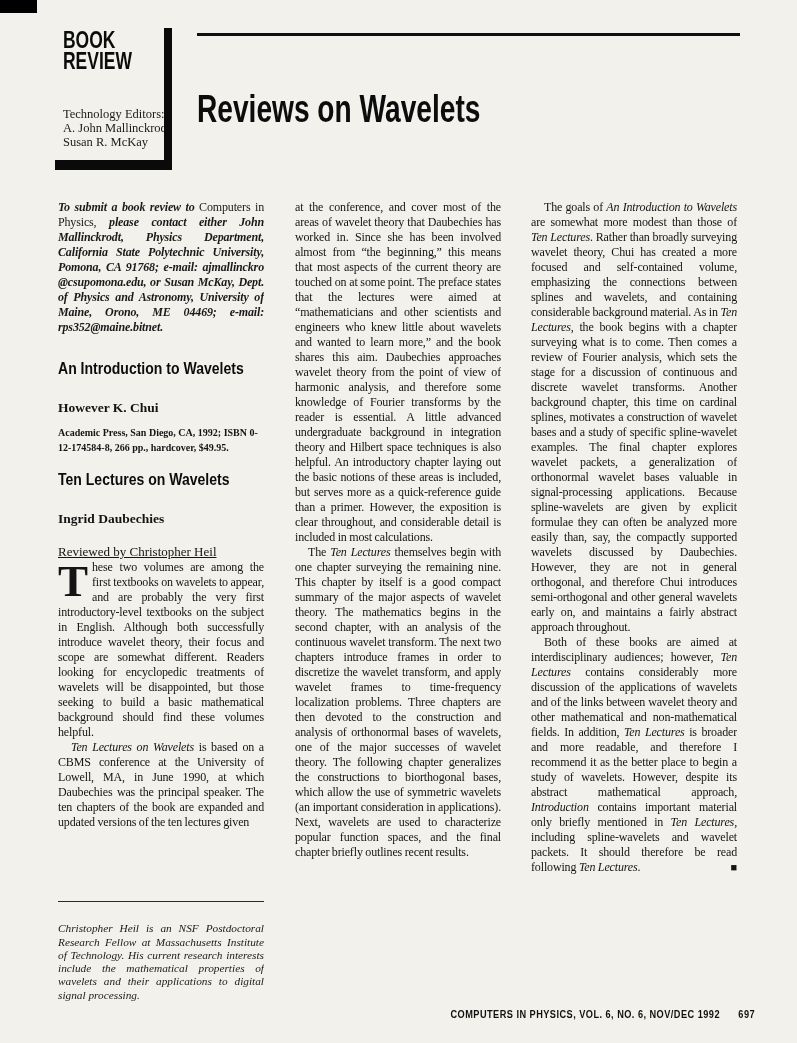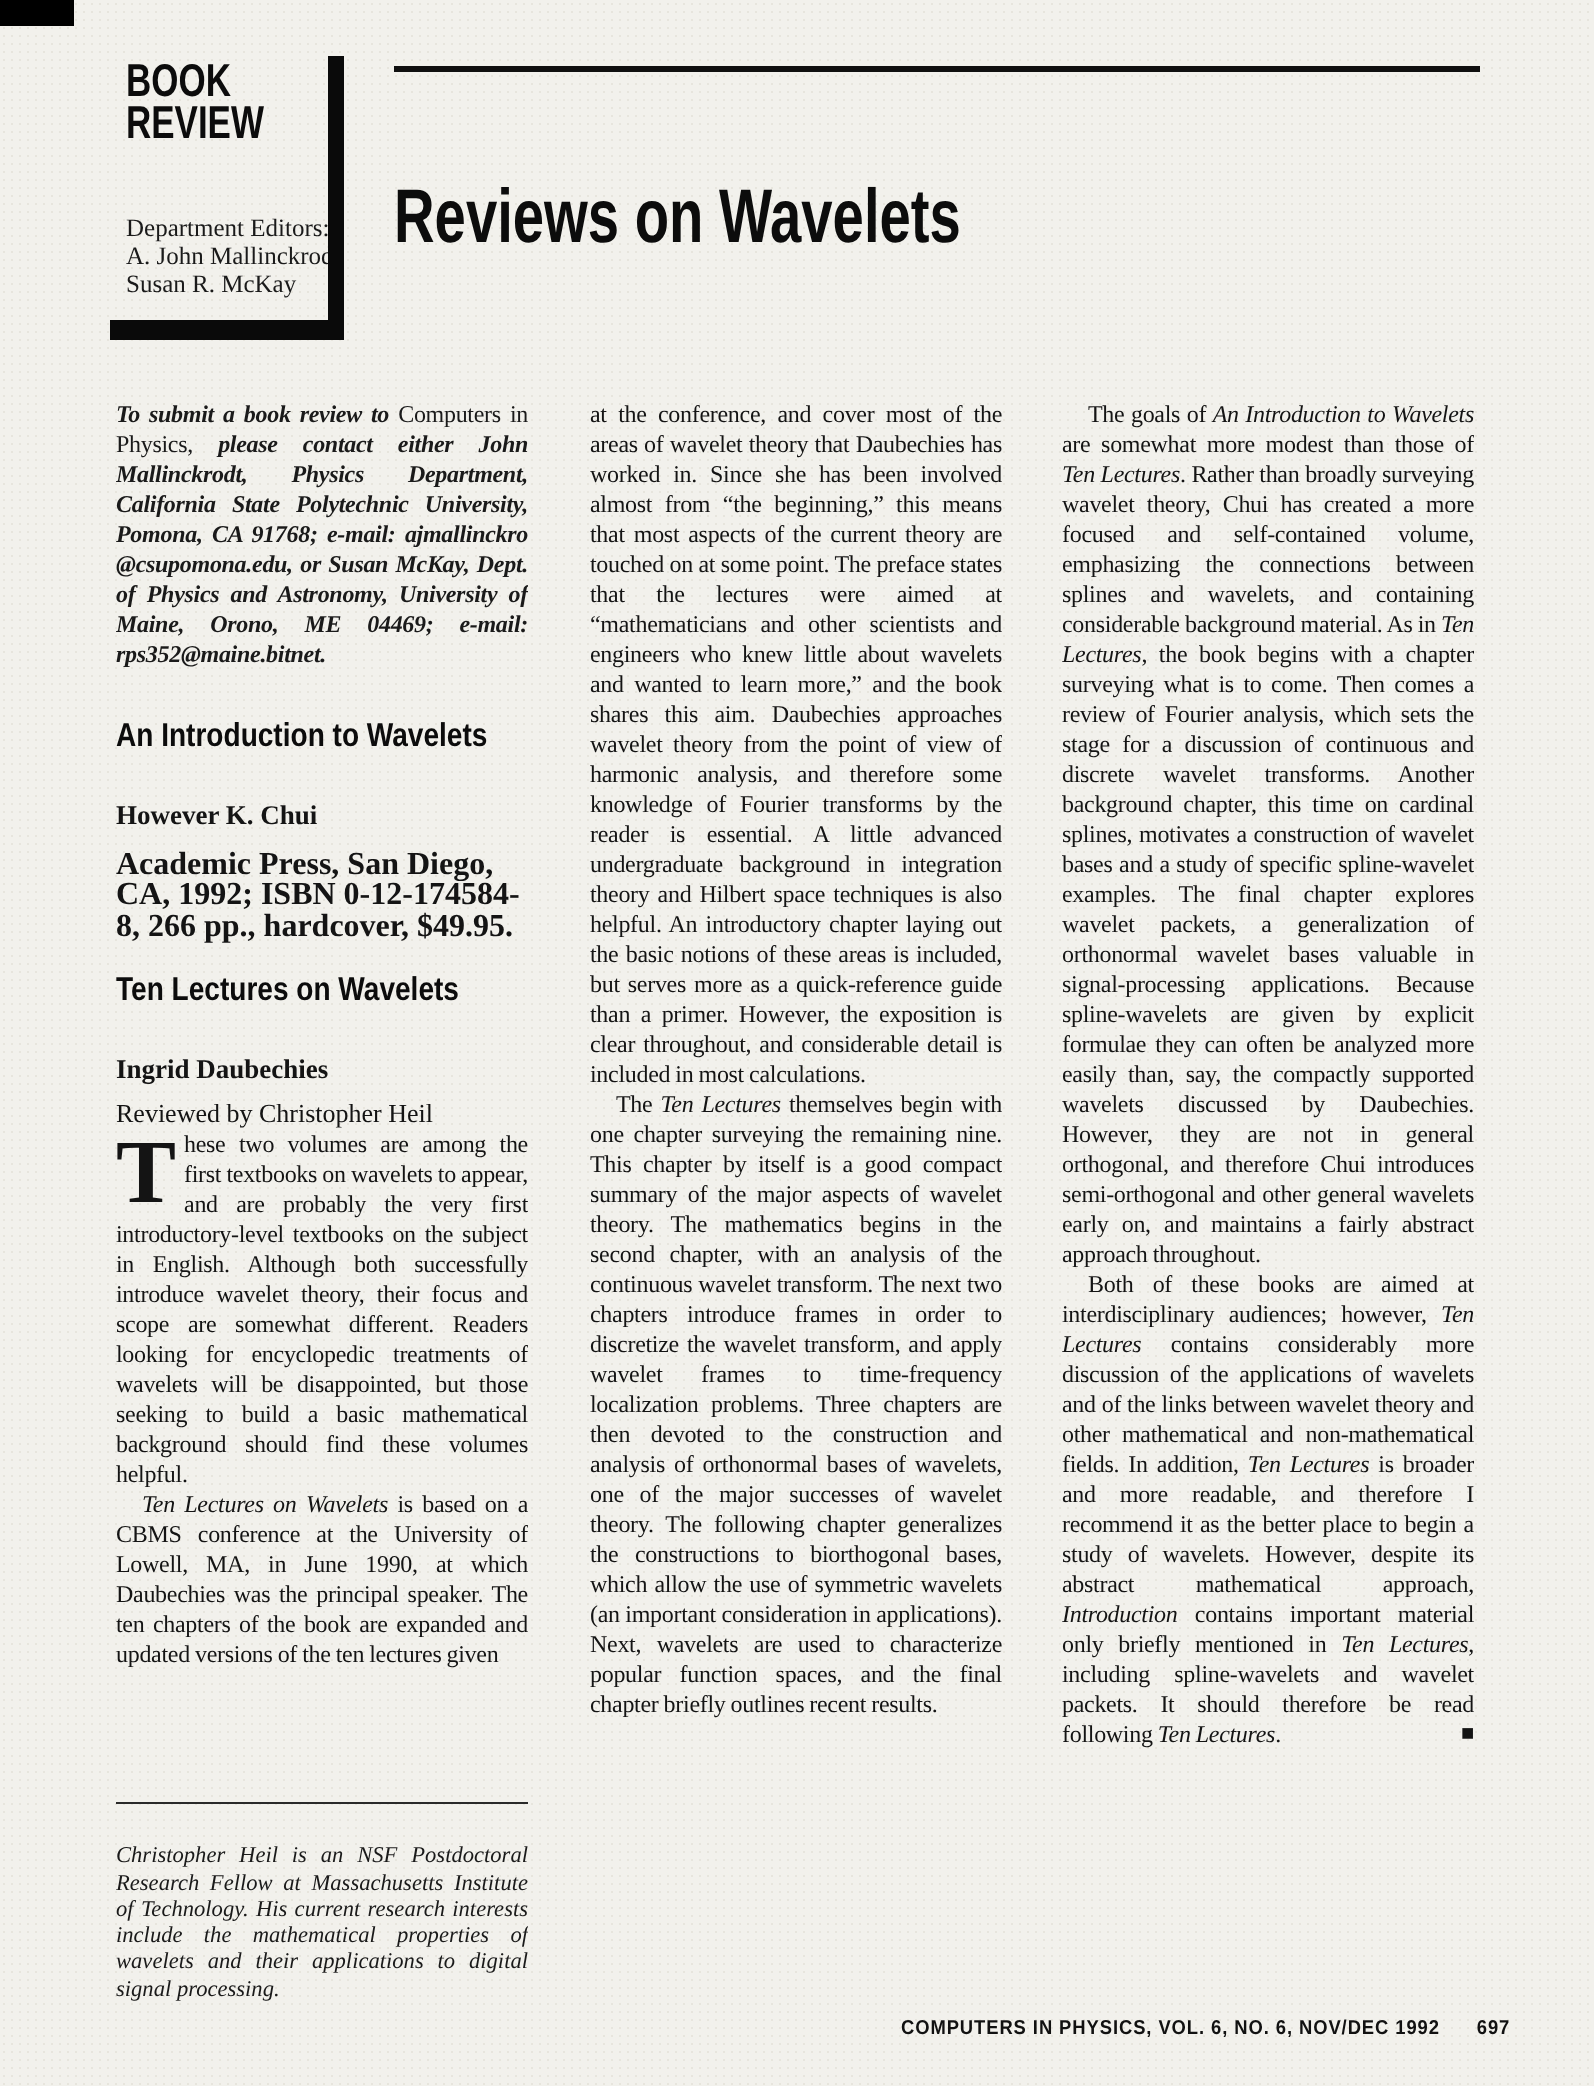--- a/index.html
+++ b/index.html
@@ -48,23 +48,23 @@
   .note .it{font-weight:bold;}
 
   .book-heading{
     font-family:"Liberation Sans", sans-serif;font-weight:bold;
     font-size:16.5px;line-height:17px;
     transform:scaleX(0.85);transform-origin:left center;
     white-space:nowrap;color:#0c0c0c;
     margin-top:25px;
   }
   .book-author{font-weight:bold;font-size:13.5px;margin-top:9px;}
-  .book-pub{font-weight:bold;font-size:16px;line-height:15.8px;margin-top:9px;}
+  .book-pub{font-weight:bold;font-size:10px;line-height:15.8px;margin-top:9px;}
   .heading-2{margin-top:15px;}
-  .reviewer{font-size:13px;margin-top:6px;}
+  .reviewer{font-size:13px;margin-top:17px;text-decoration:underline;}
 
   .body-text p{
     margin:0;font-size:12px;line-height:15px;
     text-align:justify;letter-spacing:-0.15px;word-spacing:-0.3px;
   }
   p.indent{text-indent:13px;}
   .first-para{margin-top:16px;}
 
   .dropcap{
     float:left;font-weight:bold;font-size:45px;line-height:36px;
@@ -95,21 +95,21 @@
 <div class="page">
 
   <div class="corner-mark"></div>
 
   <div class="kicker">
     <div>BOOK</div>
     <div>REVIEW</div>
   </div>
 
   <div class="editors">
-    <div>Department Editors:</div>
+    <div>Technology Editors:</div>
     <div>A. John Mallinckrodt</div>
     <div>Susan R. McKay</div>
   </div>
 
   <div class="vbar"></div>
   <div class="hbar"></div>
   <div class="title-rule"></div>
 
   <h1 class="page-title">Reviews on Wavelets</h1>
 

